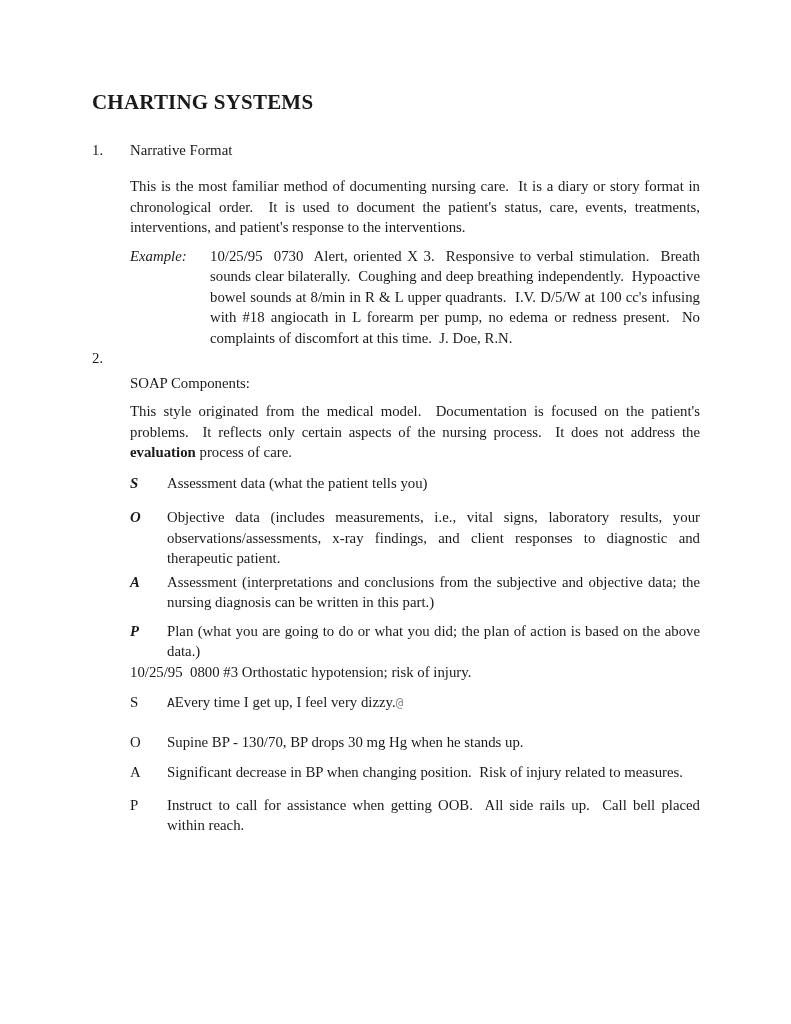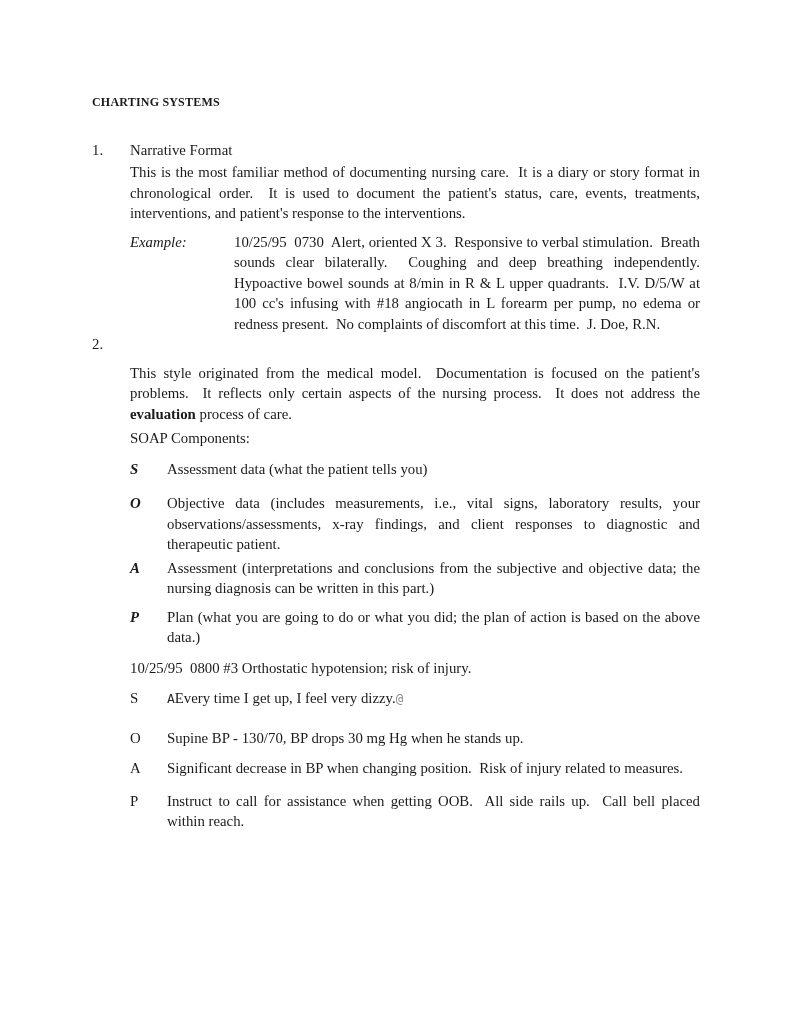--- a/index.html
+++ b/index.html
@@ -15,21 +15,21 @@
     box-sizing: border-box;
     padding: 92px 91px 0 92px;
     font-family: "Liberation Serif", "DejaVu Serif", serif;
     font-size: 14.8px;
     line-height: 20.5px;
     color: #1a1a1a;
     overflow: hidden;
   }
   .doc-title {
     margin: 0 0 27px 0;
-    font-size: 12px;
+    font-size: 21px;
     font-weight: bold;
     letter-spacing: 0.2px;
     white-space: pre-wrap;
   }
   .num-row {
     display: flex;
   }
   .num-col {
     flex: none;
     width: 38px;
@@ -64,31 +64,31 @@
   }
   .letter-bi {
     font-weight: bold;
     font-style: italic;
   }
   .item-text { flex: 1; }
   strong { font-weight: bold; }
 
   
   .m-sec1   { margin-top: 0; }
-  .m-p1     { margin-top: 2px; }
-  .m-ex     { margin-top: 8px; gap: 24px; }
+  .m-p1     { margin-top: 16px; }
+  .m-ex     { margin-top: 8px; }
   .m-sec2   { margin-top: 0; }
   .m-p2     { margin-top: 8px; }
   .m-complb { margin-top: 4px; }
   .m-cs     { margin-top: 10px; }
   .m-co     { margin-top: 14px; }
   .m-ca     { margin-top: 3px; }
   .m-cp     { margin-top: 8px; }
   .m-fmtlb  { margin-top: 10px; }
-  .m-date   { margin-top: 10px; }
+  .m-date   { margin-top: 0; }
   .m-fs     { margin-top: 10px; }
   .m-fo     { margin-top: 18px; }
   .m-fa     { margin-top: 10px; }
   .m-fp     { margin-top: 12px; }
 
   
   .glyph-a {
     font-family: "DejaVu Sans Mono", monospace;
     font-size: 13px;
     color: #2a2a2a;
@@ -115,23 +115,23 @@
 
   <div class="example-row m-ex">
     <span class="example-label pre">Example:</span>
     <p class="example-text just pre">10/25/95  0730  Alert, oriented X 3.  Responsive to verbal stimulation.  Breath sounds clear bilaterally.  Coughing and deep breathing independently.  Hypoactive bowel sounds at 8/min in R &amp; L upper quadrants.  I.V. D/5/W at 100 cc's infusing with #18 angiocath in L forearm per pump, no edema or redness present.  No complaints of discomfort at this time.  J. Doe, R.N.</p>
   </div>
 
   <div class="num-row m-sec2">
     <span class="num-col pre">2.</span>
   </div>
 
+  <p class="indent pre m-complb">SOAP Components:</p>
+
   <p class="indent just pre m-p2"><span>This style originated from the medical model.  Documentation is focused on the patient's problems.  It reflects only certain aspects of the nursing process.  It does not address the </span><strong>evaluation</strong><span> process of care.</span></p>
-
-  <p class="indent pre m-complb">SOAP Components:</p>
 
   <div class="item-row m-cs">
     <span class="letter-col letter-bi">S</span>
     <p class="item-text pre">Assessment data (what the patient tells you)</p>
   </div>
 
   <div class="item-row m-co">
     <span class="letter-col letter-bi">O</span>
     <p class="item-text just pre">Objective data (includes measurements, i.e., vital signs, laboratory results, your observations/assessments, x-ray findings, and client responses to diagnostic and therapeutic patient.</p>
   </div>

